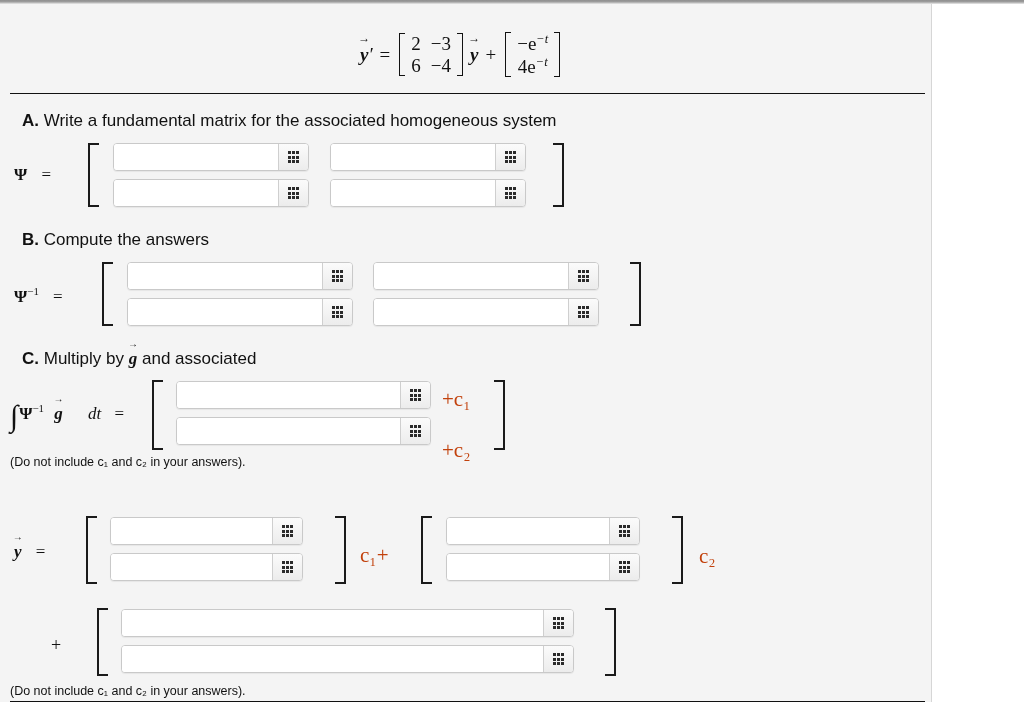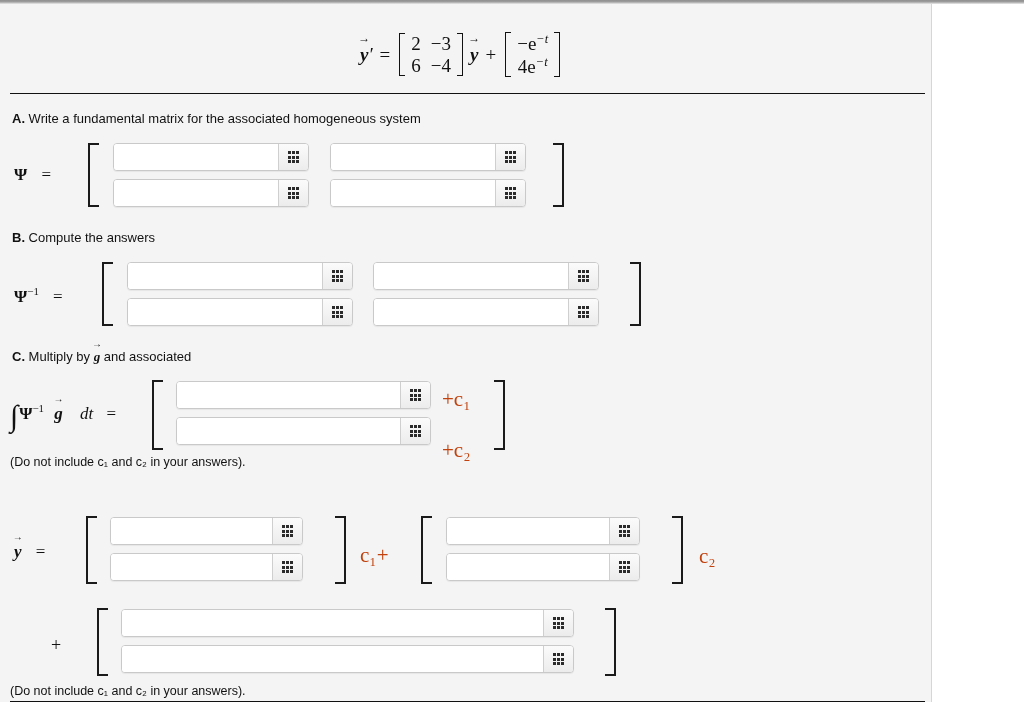--- a/index.html
+++ b/index.html
@@ -111,22 +111,22 @@
     position: absolute;
     left: 10px;
     width: 915px;
     height: 0;
     border-top: 1.6px solid #111;
   }
 
   
   .sec-head {
     position: absolute;
-    left: 12px;
-    font-size: 13px;
+    left: 22px;
+    font-size: 17px;
     color: #111;
   }
   .sec-head .letter { font-weight: bold; }
 
   
   .lhs-label {
     position: absolute;
     font-family: "Liberation Serif", serif;
     font-size: 17px;
     color: #111;
@@ -434,21 +434,21 @@
         </span>
   </div>
 
   <div class="sec-head" style="top:345px;">
     <span class="letter">C.</span><span> Multiply by </span><span class="vecbold math">g</span><span> and associated</span>
   </div>
 
   <div class="lhs-label" id="integral-lhs" style="left:10px; top:395px;">
     <span class="intsym">∫</span><span class="psi">Ψ</span><span class="sup">−1</span>
     <span class="vecbold" style="margin-left:6px;">g</span>
-    <span class="mi" style="margin-left:13px;">dt</span>
+    <span class="mi" style="margin-left:21px;">dt</span>
     <span style="padding-left:9px;">=</span>
   </div>
 
   <div class="bigbracket left" style="left:152px; top:376px; height:70px;"></div>
   <div class="bigbracket right" style="left:494px; top:376px; height:70px;"></div>
 
   <div class="ansbox" style="left:176px; top:377px; width:255px;">
     <input type="text" placeholder="" style="">
     <span class="palette-btn">
           <span class="grid-icon">

